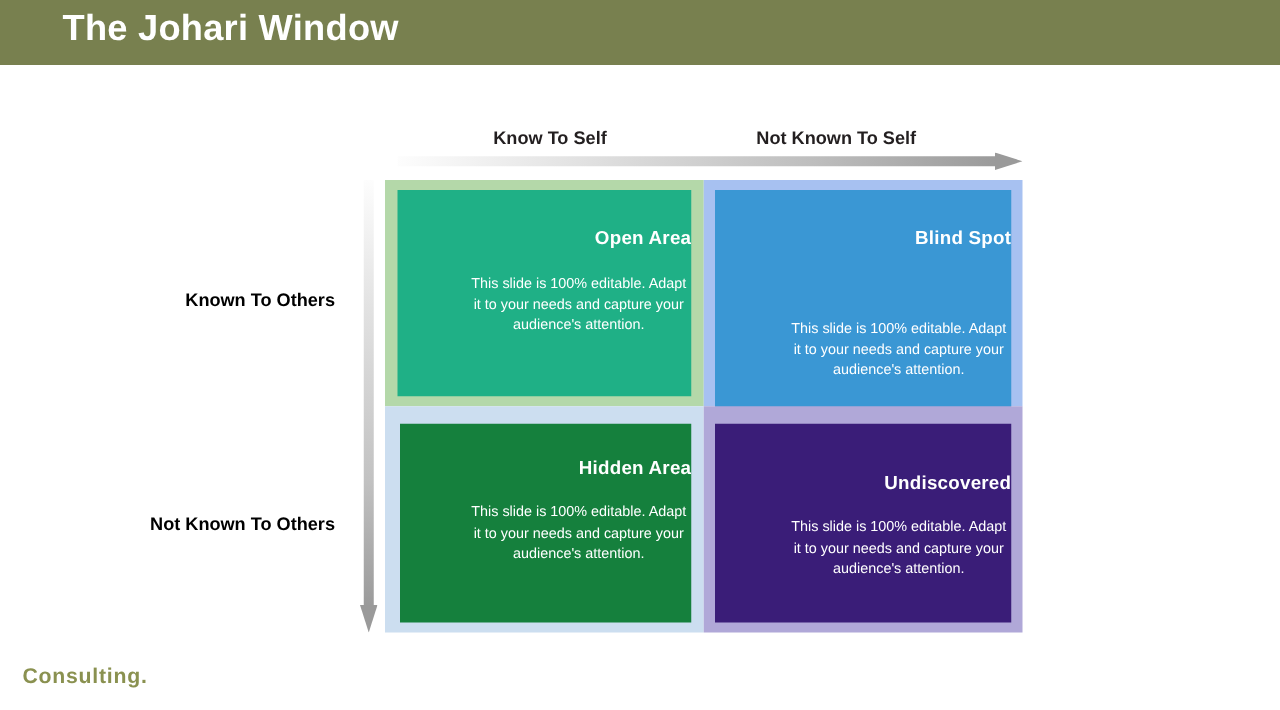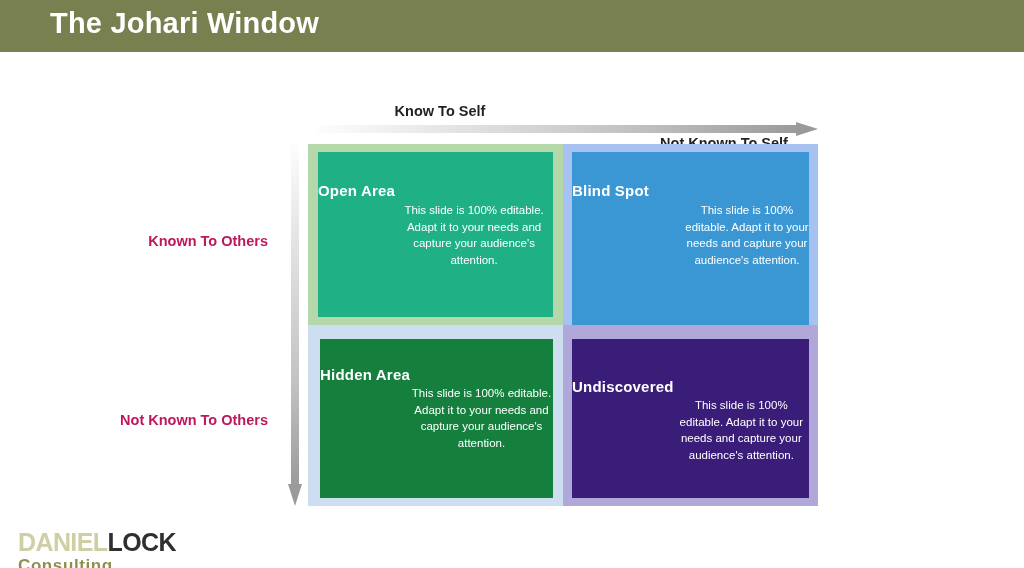--- a/index.html
+++ b/index.html
@@ -39,28 +39,28 @@
   .col-label {
     position: absolute;
     top: 103px;
     font-size: 14.5px;
     font-weight: bold;
     color: #231f20;
     text-align: center;
     white-space: nowrap;
   }
   #col-label-left  { left: 318px; width: 244px; }
-  #col-label-right { left: 600px; width: 248px; margin-top: 32px; }
+  #col-label-right { left: 545px; width: 248px; }
 
   
   .row-label {
     position: absolute;
     font-size: 14.5px;
     font-weight: bold;
-    color: #be185d;
+    color: #000000;
     text-align: right;
     white-space: nowrap;
     width: 230px;
     left: 38px;
   }
   #row-label-top    { top: 233px; }
   #row-label-bottom { top: 412px; }
 
   
   #arrow-horizontal {
@@ -89,22 +89,22 @@
   .quad-frame {
     position: absolute;
     width: 255px;
     height: 181px;
     box-sizing: border-box;
   }
   .quad-inner {
     position: absolute;
     box-sizing: border-box;
     display: flex;
-    flex-direction: row;
-    align-items: flex-start;
+    flex-direction: column;
+    align-items: flex-end;
     color: #ffffff;
     overflow: hidden;
   }
   .quad-title {
     font-size: 15px;
     font-weight: bold;
     letter-spacing: 0.2px;
     white-space: nowrap;
   }
   .quad-body {
@@ -258,17 +258,14 @@
   <div id="quad-undisc" class="quad-frame">
     <div class="quad-inner">
       <div class="quad-title">Undiscovered</div>
       <div class="quad-body">This slide is 100% editable. Adapt it to your needs and capture your audience's attention.</div>
     </div>
   </div>
 
 </div>
 
 <div id="logo">
-  <div id="logo-wordmark">
-    <span id="logo-daniel">DANIEL</span><span id="logo-lock">LOCK</span>
-  </div>
   <div id="logo-tagline">Consulting.</div>
 </div>
 
 </body></html>

